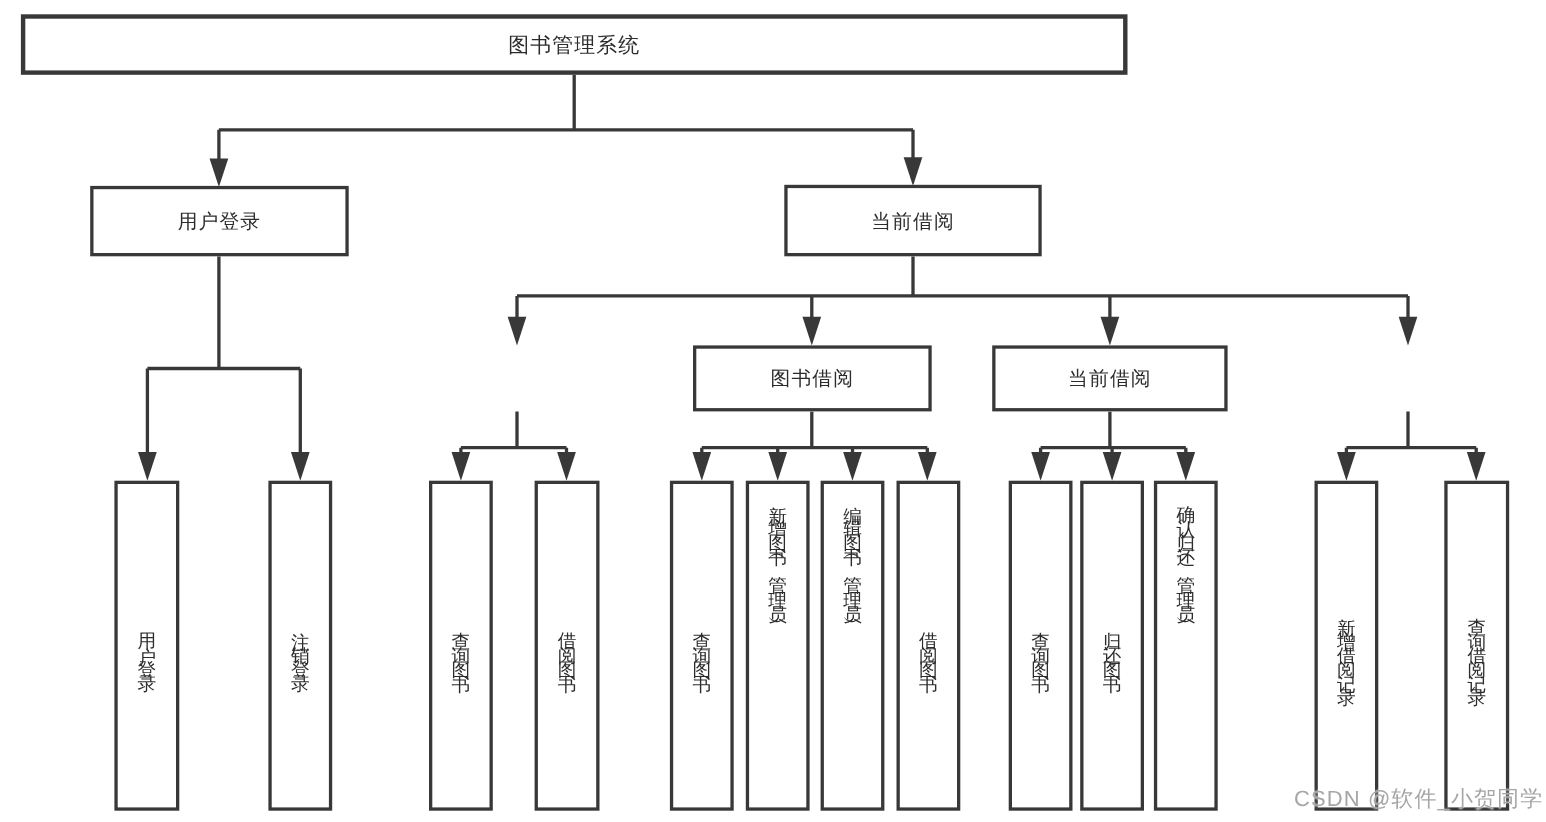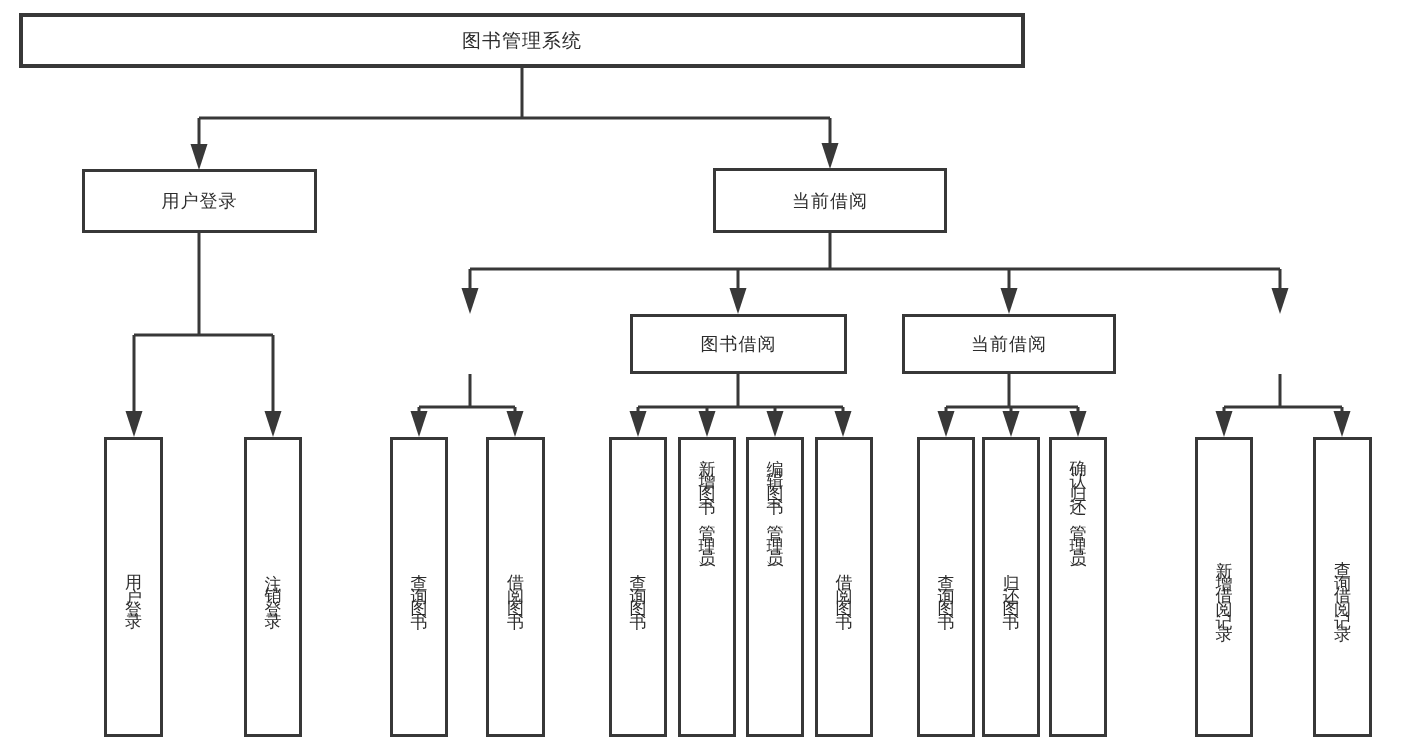--- a/index.html
+++ b/index.html
@@ -173,14 +173,15 @@
     <span class="vtext">确认归还（管理员）</span>
   </div>
 
   <div class="vbox" style="left:1195px;">
     <span class="vtext">新增借阅记录</span>
   </div>
   <div class="vbox" style="left:1313px; width:59px;">
     <span class="vtext">查询借阅记录</span>
   </div>
 
+  <div class="watermark">CSDN @软件_小贺同学</div>
 
 </div>
 
 </body></html>

